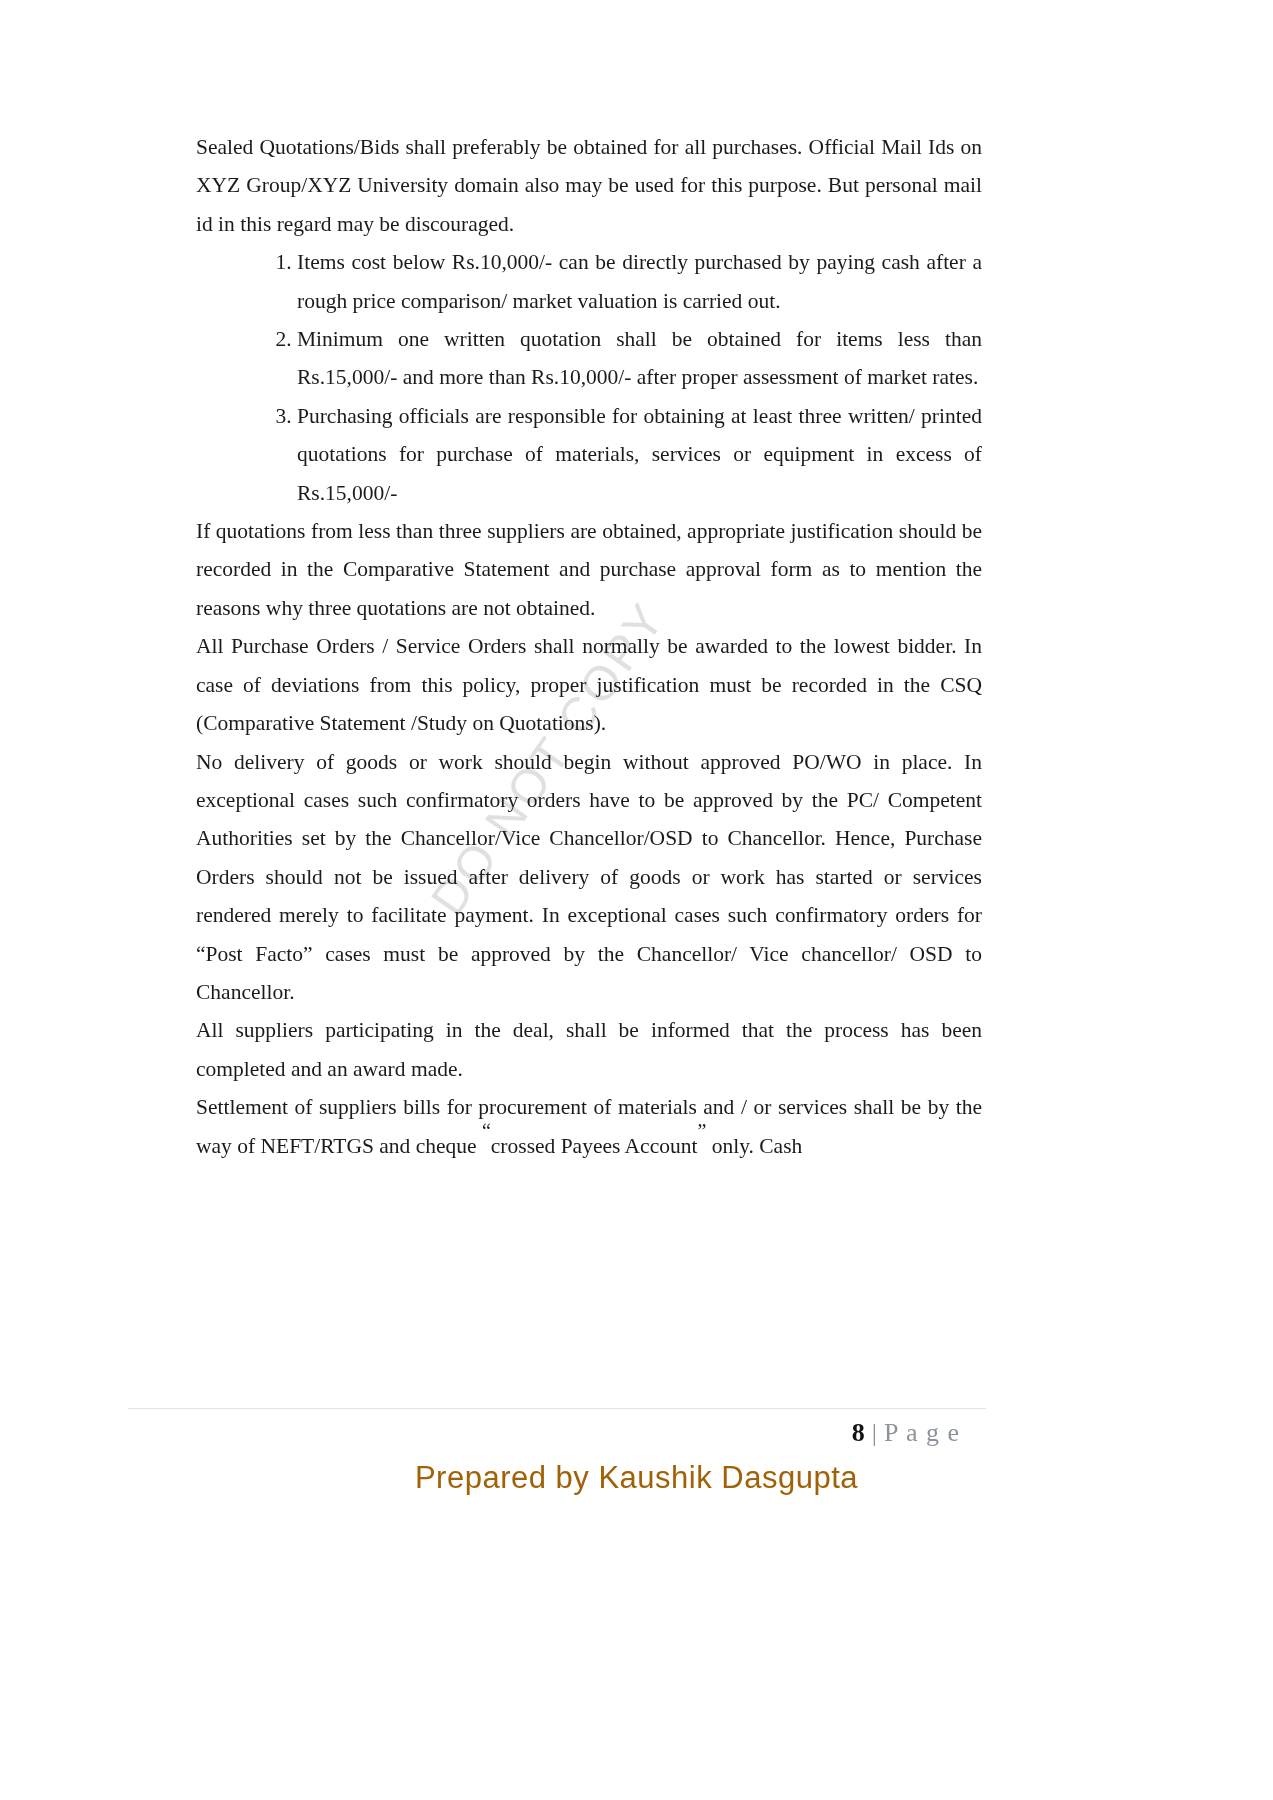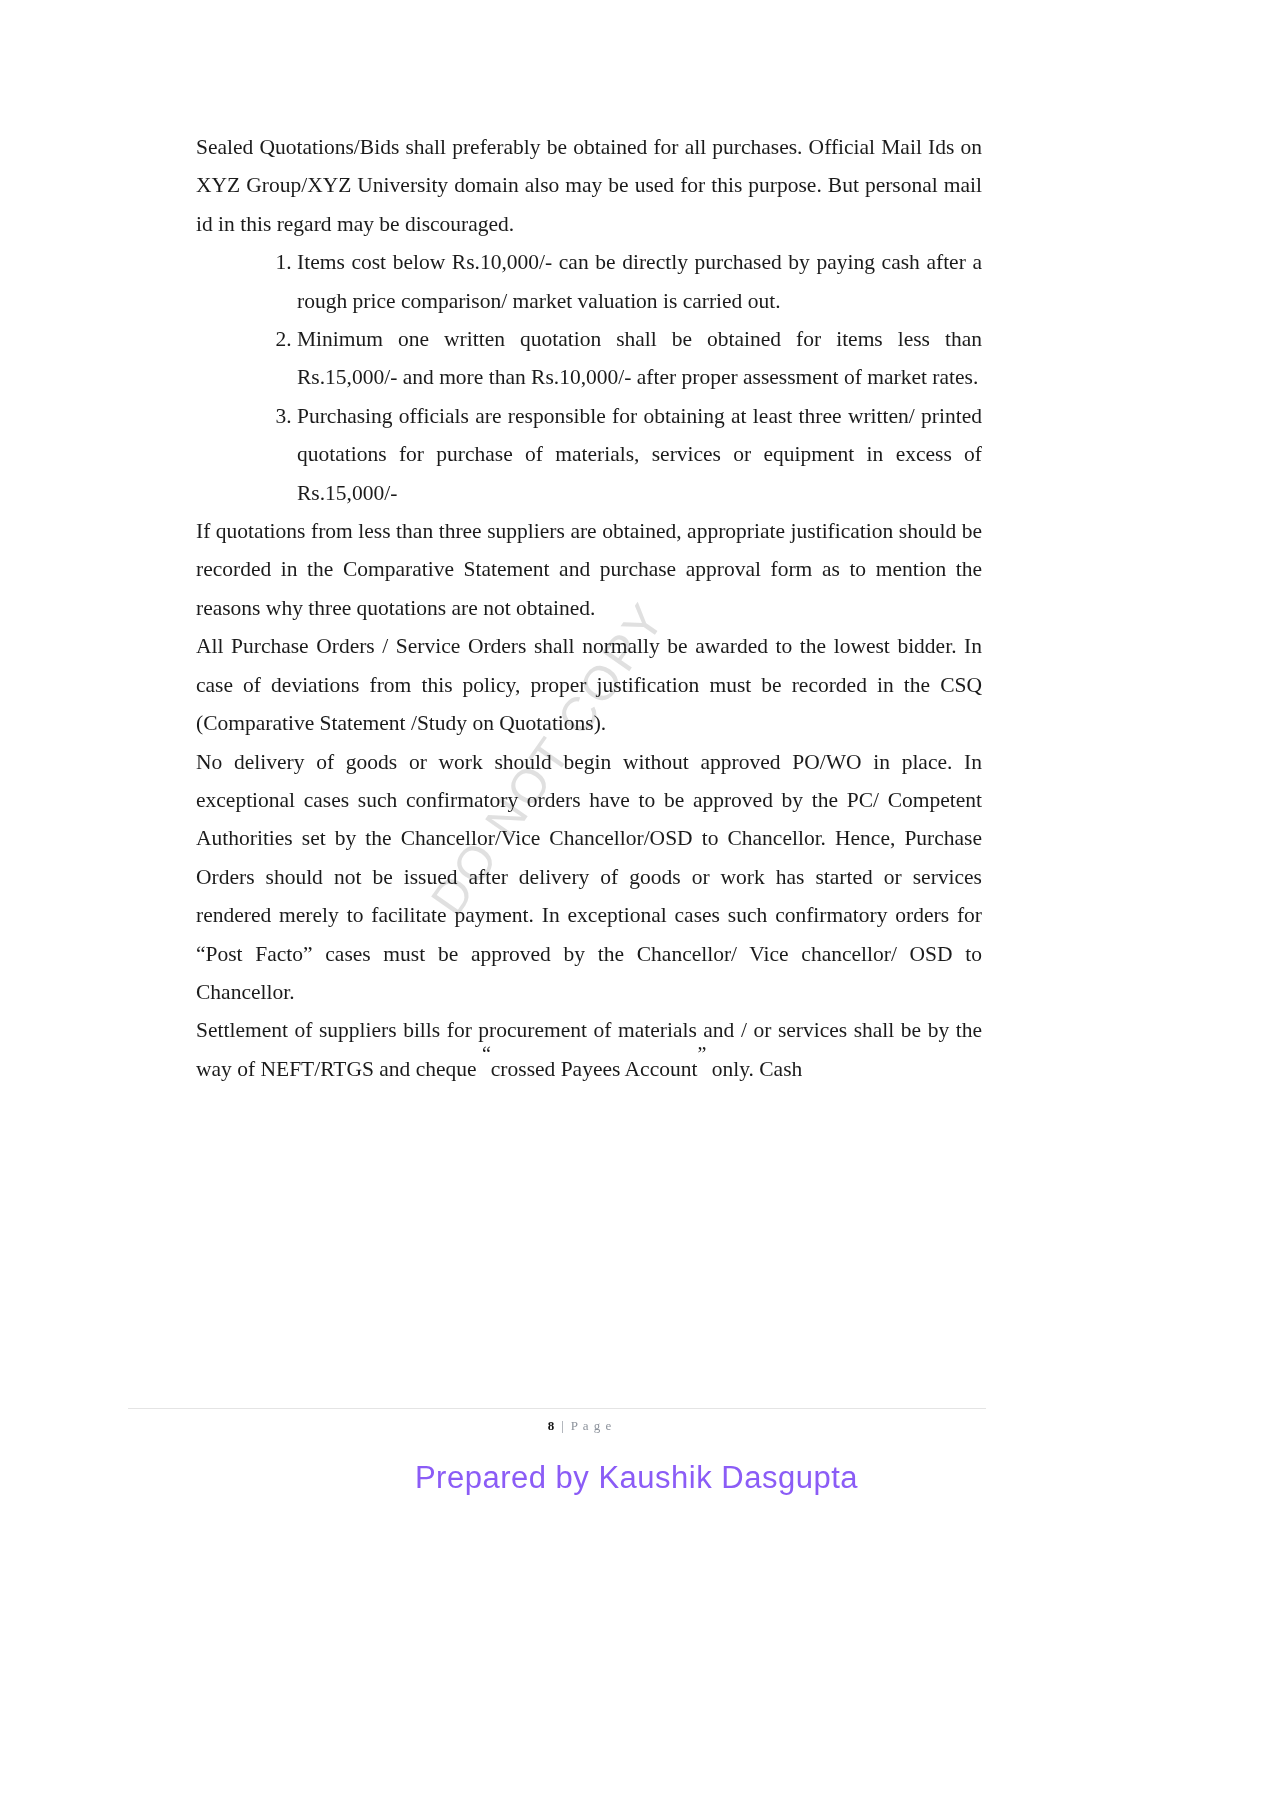--- a/index.html
+++ b/index.html
@@ -64,37 +64,37 @@
     top: 1408px;
     width: 858px;
     border-top: 1px solid #e4e4e4;
     z-index: 1;
   }
   .page-number {
     position: absolute;
     top: 1418px;
     left: 200px;
     width: 760px;
-    text-align: center;
-    font-size: 13px;
+    text-align: right;
+    font-size: 26px;
     font-family: "Liberation Serif", serif;
     z-index: 1;
   }
   .pg-num { font-weight: bold; color: #141414; }
   .pg-sep { color: #8d939c; margin: 0 7px; }
   .pg-label { color: #8d939c; letter-spacing: 1px; }
   .credit {
     position: absolute;
     top: 1460px;
     left: 0;
     width: 1273px;
     text-align: center;
     font-family: "Liberation Sans", sans-serif;
     font-size: 31px;
-    color: #8b5cf6;
+    color: #a16207;
     letter-spacing: 0.5px;
     z-index: 1;
   }
 </style>
 </head>
 <body>
 
 <div class="page">
 
   <div class="watermark">DO NOT COPY</div>
@@ -105,20 +105,21 @@
 
     <ol class="numlist">
       <li>Items cost below Rs.10,000/- can be directly purchased by paying cash after a rough price comparison/ market valuation is carried out.</li>
       <li>Minimum one written quotation shall be obtained for items less than Rs.15,000/- and more than Rs.10,000/- after proper assessment of market rates.</li>
       <li>Purchasing officials are responsible for obtaining at least three written/ printed quotations for purchase of materials, services or equipment in excess of Rs.15,000/-</li>
     </ol>
 
     <p>If quotations from less than three suppliers are obtained, appropriate justification should be recorded in the Comparative Statement and purchase approval form as to mention the reasons why three quotations are not obtained.</p>
     <p>All Purchase Orders / Service Orders shall normally be awarded to the lowest bidder. In case of deviations from this policy, proper justification must be recorded in the CSQ (Comparative Statement /Study on Quotations).</p>
     <p>No delivery of goods or work should begin without approved PO/WO in place. In exceptional cases such confirmatory orders have to be approved by the PC/ Competent Authorities set by the Chancellor/Vice Chancellor/OSD to Chancellor. Hence, Purchase Orders should not be issued after delivery of goods or work has started or services rendered merely to facilitate payment. In exceptional cases such confirmatory orders for “Post Facto” cases must be approved by the Chancellor/ Vice chancellor/ OSD to Chancellor.</p>
+    <p>All suppliers participating in the deal, shall be informed that the process has been completed and an award made.</p>
 
     <p><span>Settlement of suppliers bills for procurement of materials and / or services shall be by the way of NEFT/RTGS and cheque </span><span class="rq">“</span><span>crossed Payees Account</span><span class="rq">”</span><span> only. Cash</span></p>
 
   </div>
 
   <div class="footer-rule"></div>
 
   <div class="page-number">
     <span class="pg-num">8</span><span class="pg-sep">|</span><span class="pg-label">P a g e</span>
   </div>

